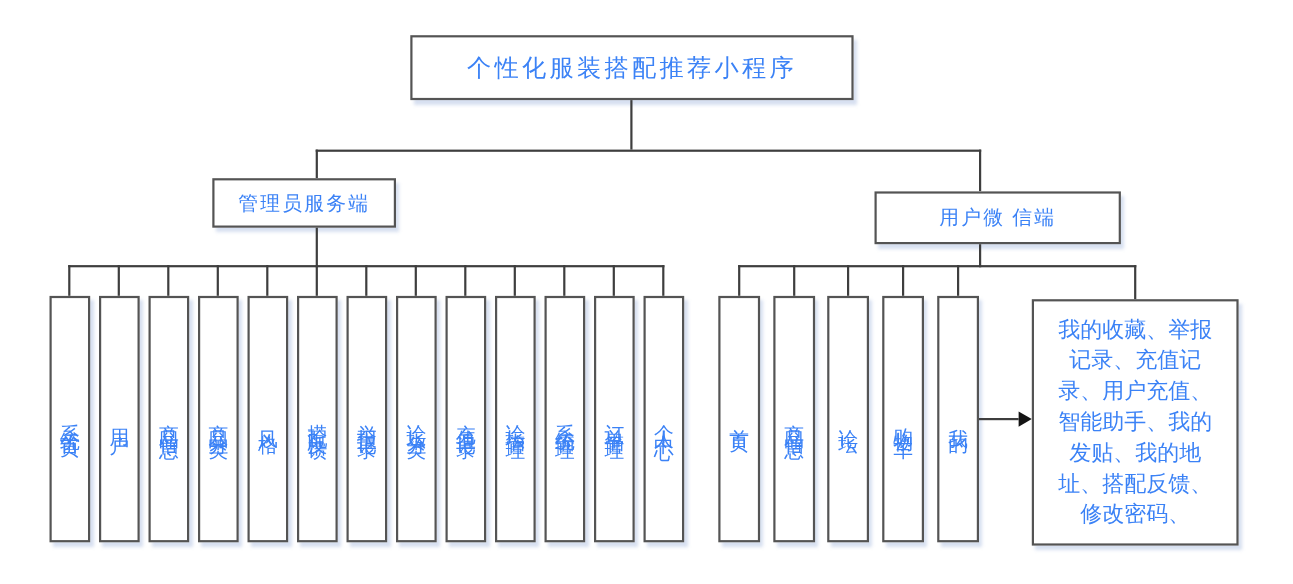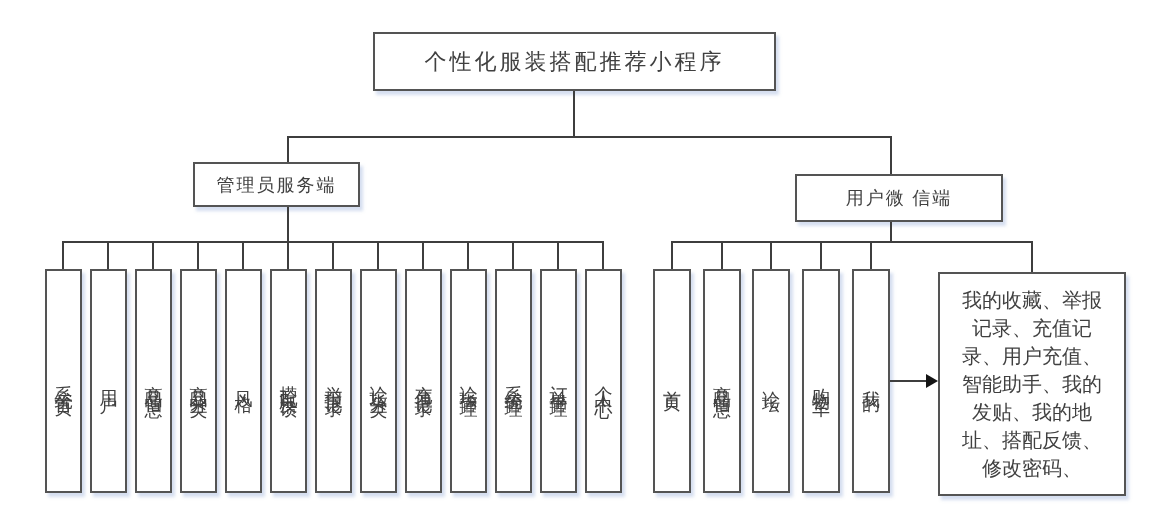--- a/index.html
+++ b/index.html
@@ -1,18 +1,18 @@
 <!DOCTYPE html>
 <html><head>
 <meta charset="utf-8">
 <style>
   html,body{margin:0;padding:0;background:#fff;}
   .canvas{
     position:relative;width:1175px;height:531px;background:#ffffff;overflow:hidden;
-    font-family:"Liberation Serif","DejaVu Serif",serif;color:#404040;
+    font-family:"Liberation Serif","DejaVu Serif",serif;color:#3b82f6;
   }
   .box{
     position:absolute;background:#ffffff;border:2px solid #545454;box-sizing:border-box;
     display:flex;align-items:center;justify-content:center;
     box-shadow:3px 4px 3px rgba(148,170,215,0.38);
   }
   .hline{position:absolute;height:2px;background:#3e3e3e;}
   .vline{position:absolute;width:2px;background:#3e3e3e;}
   .title-box{font-size:22px;letter-spacing:3px;}
   .branch-box{font-size:18px;letter-spacing:2px;}
@@ -37,21 +37,21 @@
   </div>
 
   <div class="vline" style="left:573px;top:91px;height:45px;"></div>
   <div class="hline" style="left:287px;top:136px;width:605px;"></div>
   <div class="vline" style="left:287px;top:136px;height:26px;"></div>
   <div class="vline" style="left:890px;top:136px;height:38px;"></div>
 
   <div class="box branch-box" style="left:193px;top:162px;width:167px;height:45px;">
     <span>管理员服务端</span>
   </div>
-  <div class="box branch-box" style="left:795px;top:174px;width:208px;height:48px;">
+  <div class="box branch-box" style="left:795px;top:174px;width:224px;height:48px;">
     <span>用户微 信端</span>
   </div>
 
   <div class="vline" style="left:287px;top:207px;height:36px;"></div>
   <div class="vline" style="left:890px;top:222px;height:21px;"></div>
   <div class="hline" style="left:62px;top:241px;width:542px;"></div>
   <div class="hline" style="left:671px;top:241px;width:362px;"></div>
 
   <div class="vline" style="left:62px;top:241px;height:28px;"></div>
   <div class="vline" style="left:107px;top:241px;height:28px;"></div>

